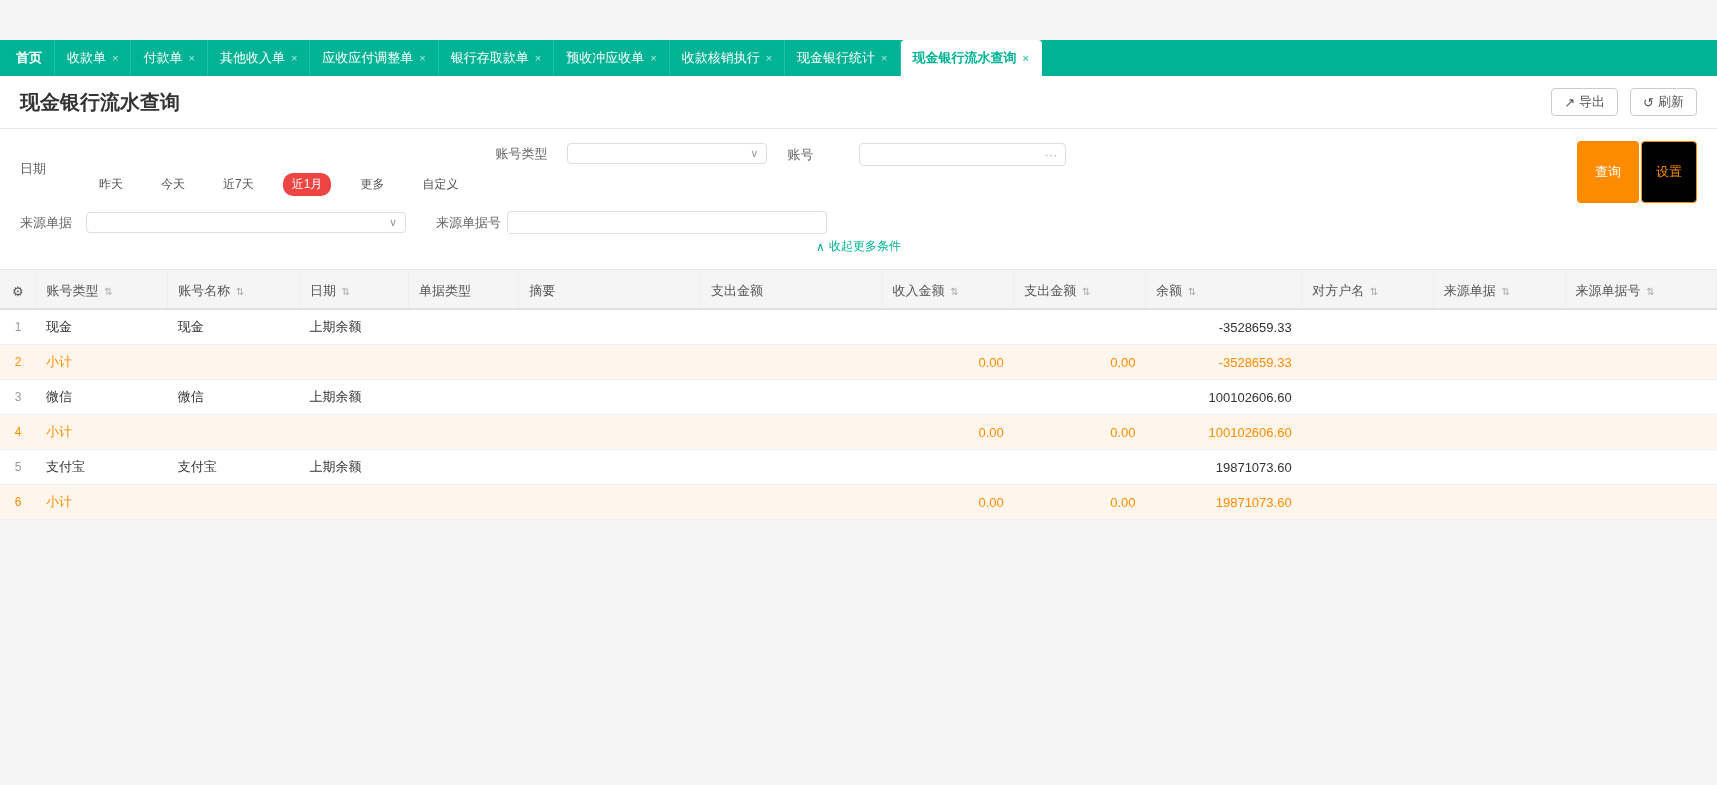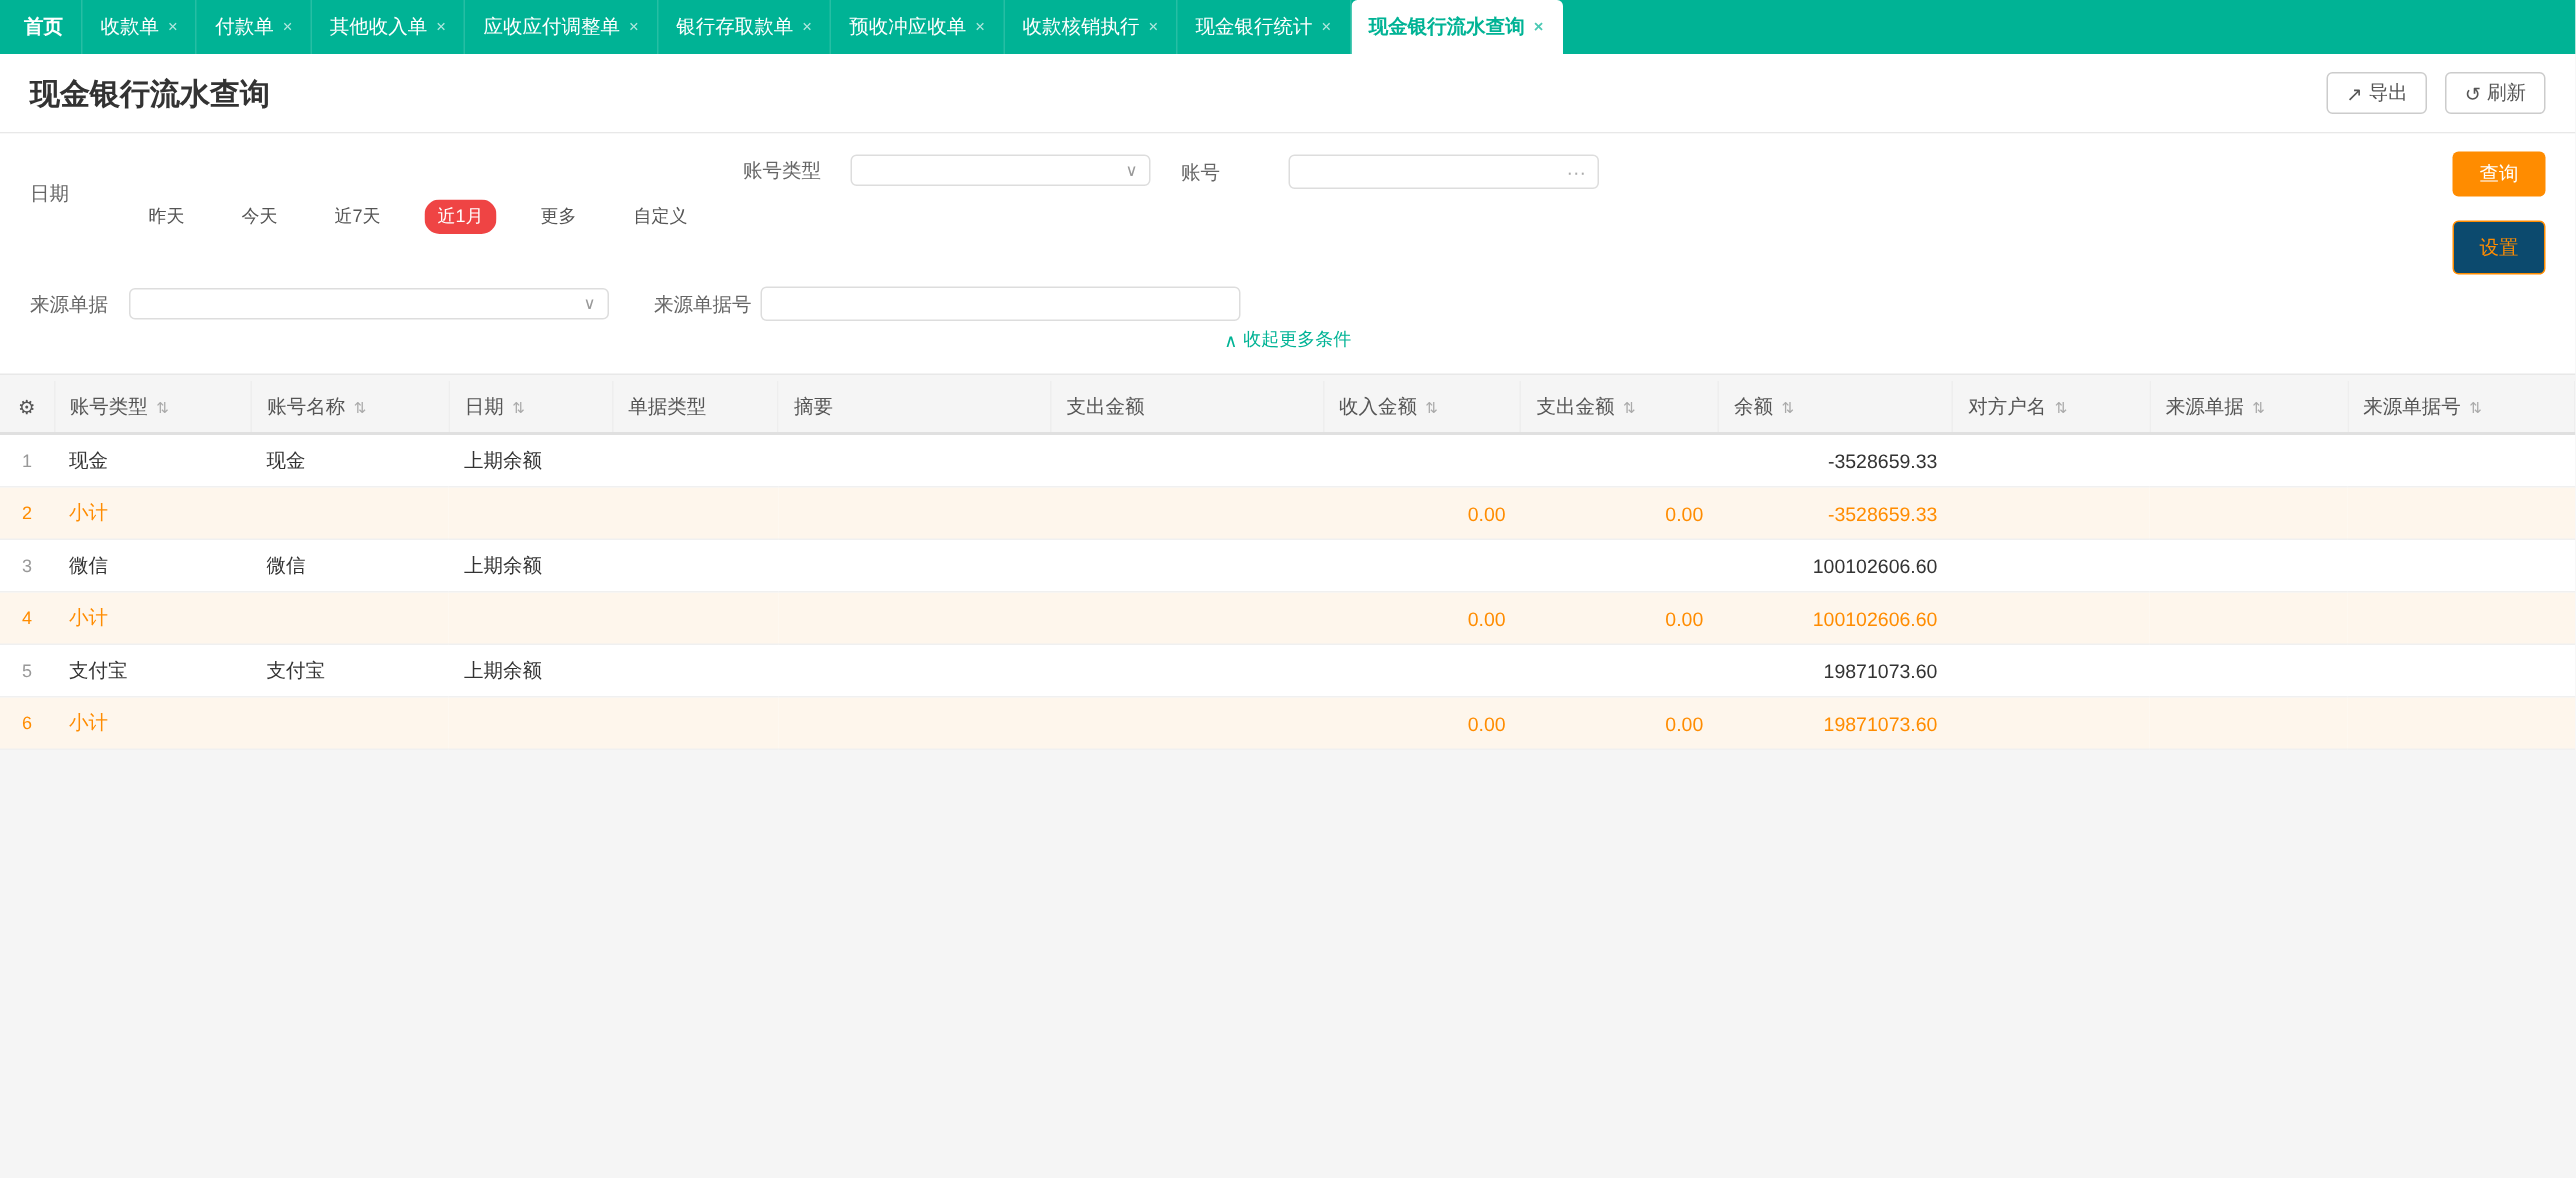--- a/index.html
+++ b/index.html
@@ -6,20 +6,21 @@
     body { font-family: "Microsoft YaHei", "PingFang SC", Arial, sans-serif; font-size: 13px; background: #f5f5f5; color: #333; }
 
     
     .top-nav {
       background: #00b395;
       display: flex;
       align-items: flex-start;
       height: 36px;
       padding: 0 4px;
       overflow: hidden;
+      margin-top: 40px;
     }
     .nav-item {
       display: flex;
       align-items: center;
       height: 36px;
       padding: 0 12px;
       color: #fff;
       font-size: 13px;
       cursor: pointer;
       white-space: nowrap;
@@ -154,24 +155,24 @@
     .query-btn {
       background: #ff8c00;
       color: #fff;
       border: none;
       padding: 6px 18px;
       border-radius: 4px;
       cursor: pointer;
       font-size: 13px;
     }
     .settings-btn {
-      background: #0c4a6e;
+      background: #000000;
       color: #ff8c00;
       border: 1px solid #ff8c00;
-      padding: 8px 14px;
+      padding: 21px 14px;
       border-radius: 4px;
       cursor: pointer;
       font-size: 13px;
     }
 
     
     .table-area {
       background: #fff;
       margin-top: 4px;
       overflow-x: auto;
@@ -314,21 +315,21 @@
 
         <div style="display:flex; align-items:center; gap:6px; margin-top:2px;">
           <span class="filter-label">账号</span>
           <div class="filter-input-wrap" style="min-width:200px;">
             <input type="text" style="">
             <span style="color:#aaa; cursor:pointer;">···</span>
           </div>
         </div>
       </div>
 
-      <div style="display:flex; flex-direction:column; gap:16px; margin-left:16px; margin-top:0;">
+      <div style="display:flex; flex-direction:row; gap:2px; margin-left:16px; margin-top:0;">
         <button class="query-btn">查询</button>
         <button class="settings-btn">设置</button>
       </div>
     </div>
 
     <div style="display:flex; align-items:center; margin-top:8px;">
       <span class="filter-label">来源单据</span>
       <div class="filter-select-wrap" style="min-width:320px; margin-right:30px;">
         <span class="filter-select-text"></span>
         <span class="chevron-down">∨</span>

